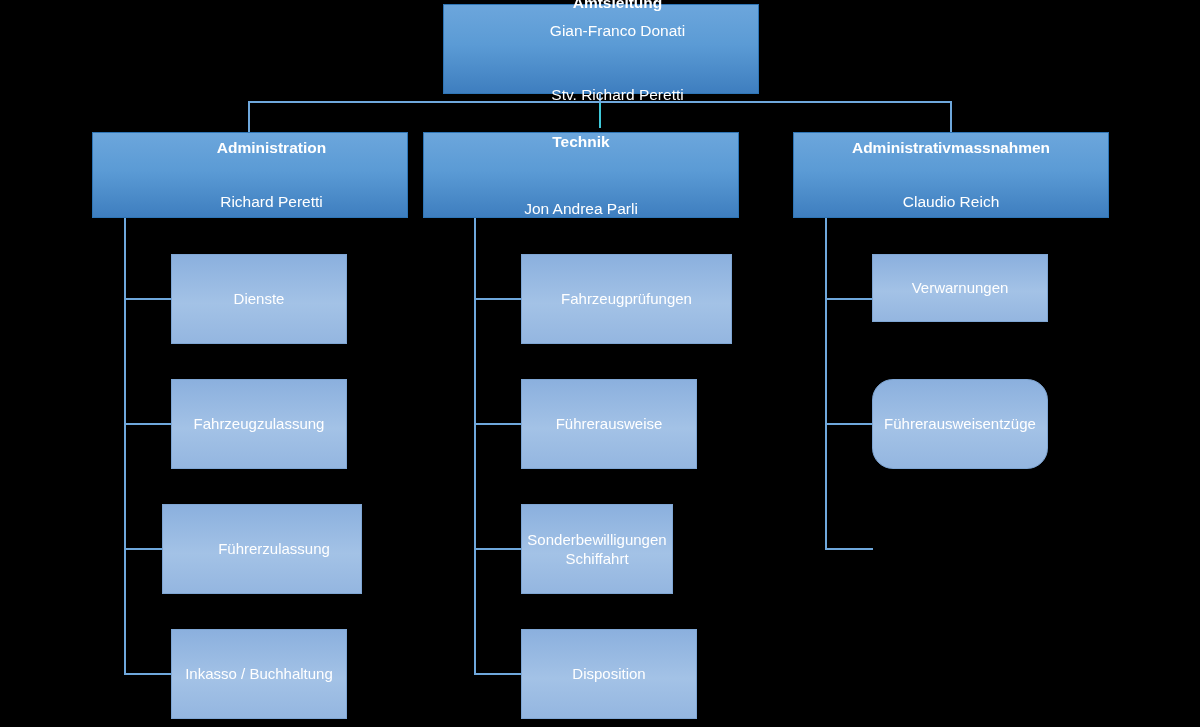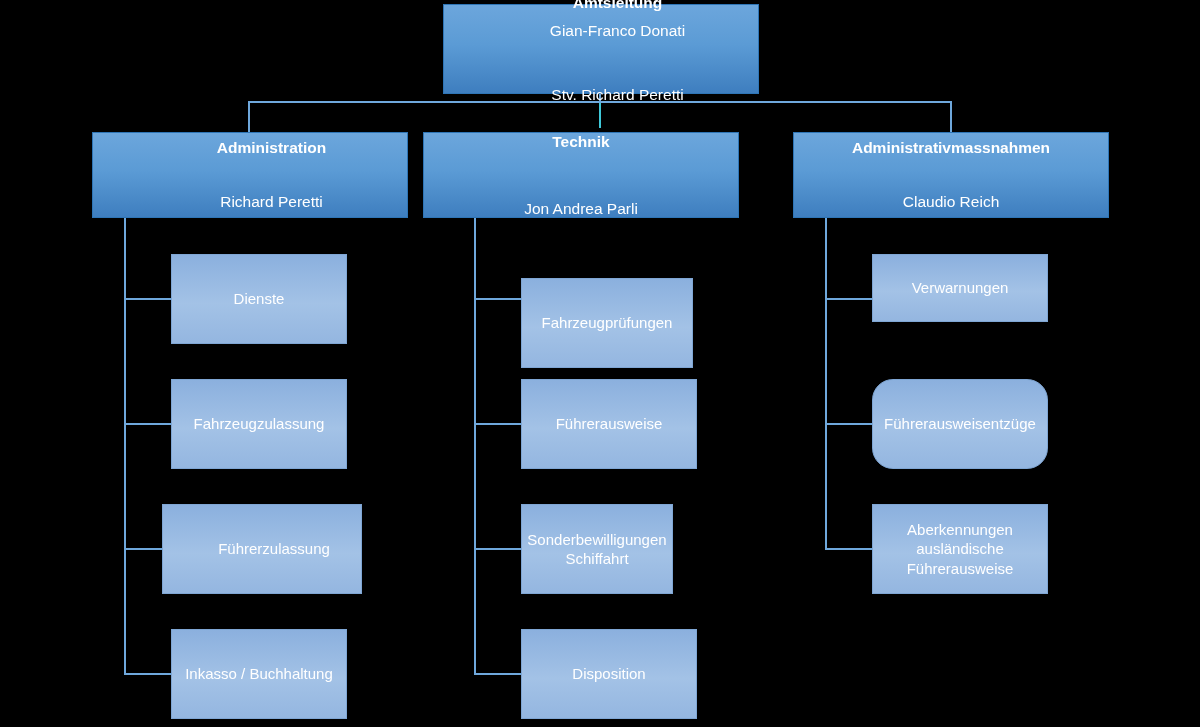--- a/index.html
+++ b/index.html
@@ -118,21 +118,21 @@
     <div class="title">Technik</div>
     <div class="person">Jon Andrea Parli</div>
   </div>
 
   <div class="conn v" style="left:474px; top:218px; height:456px;"></div>
   <div class="conn h" style="left:474px; top:298px; width:48px;"></div>
   <div class="conn h" style="left:474px; top:423px; width:48px;"></div>
   <div class="conn h" style="left:474px; top:548px; width:48px;"></div>
   <div class="conn h" style="left:474px; top:673px; width:48px;"></div>
 
-  <div class="node level-leaf" style="left:521px; top:254px; width:172px; height:90px;margin-top:24px;">
+  <div class="node level-leaf" style="left:521px; top:254px; width:211px; height:90px;">
     <div class="leaf-label">Fahrzeugprüfungen</div>
   </div>
   <div class="node level-leaf" style="left:521px; top:379px; width:176px; height:90px;">
     <div class="leaf-label">Führerausweise</div>
   </div>
   <div class="node level-leaf" style="left:521px; top:504px; width:152px; height:90px;">
     <div class="leaf-label">Sonderbewilligungen
 Schiffahrt</div>
   </div>
   <div class="node level-leaf" style="left:521px; top:629px; width:176px; height:90px;">
@@ -148,19 +148,14 @@
   <div class="conn h" style="left:825px; top:298px; width:48px;"></div>
   <div class="conn h" style="left:825px; top:423px; width:48px;"></div>
   <div class="conn h" style="left:825px; top:548px; width:48px;"></div>
 
   <div class="node level-leaf" style="left:872px; top:254px; width:176px; height:68px;">
     <div class="leaf-label">Verwarnungen</div>
   </div>
   <div class="node level-leaf" style="left:872px; top:379px; width:176px; height:90px;border-radius:21px;">
     <div class="leaf-label">Führerausweisentzüge</div>
   </div>
-  <div class="node level-leaf" style="left:872px; top:504px; width:176px; height:90px;">
-    <div class="leaf-label">Aberkennungen
-ausländische
-Führerausweise</div>
-  </div>
 
 </div>
 
 </body></html>

